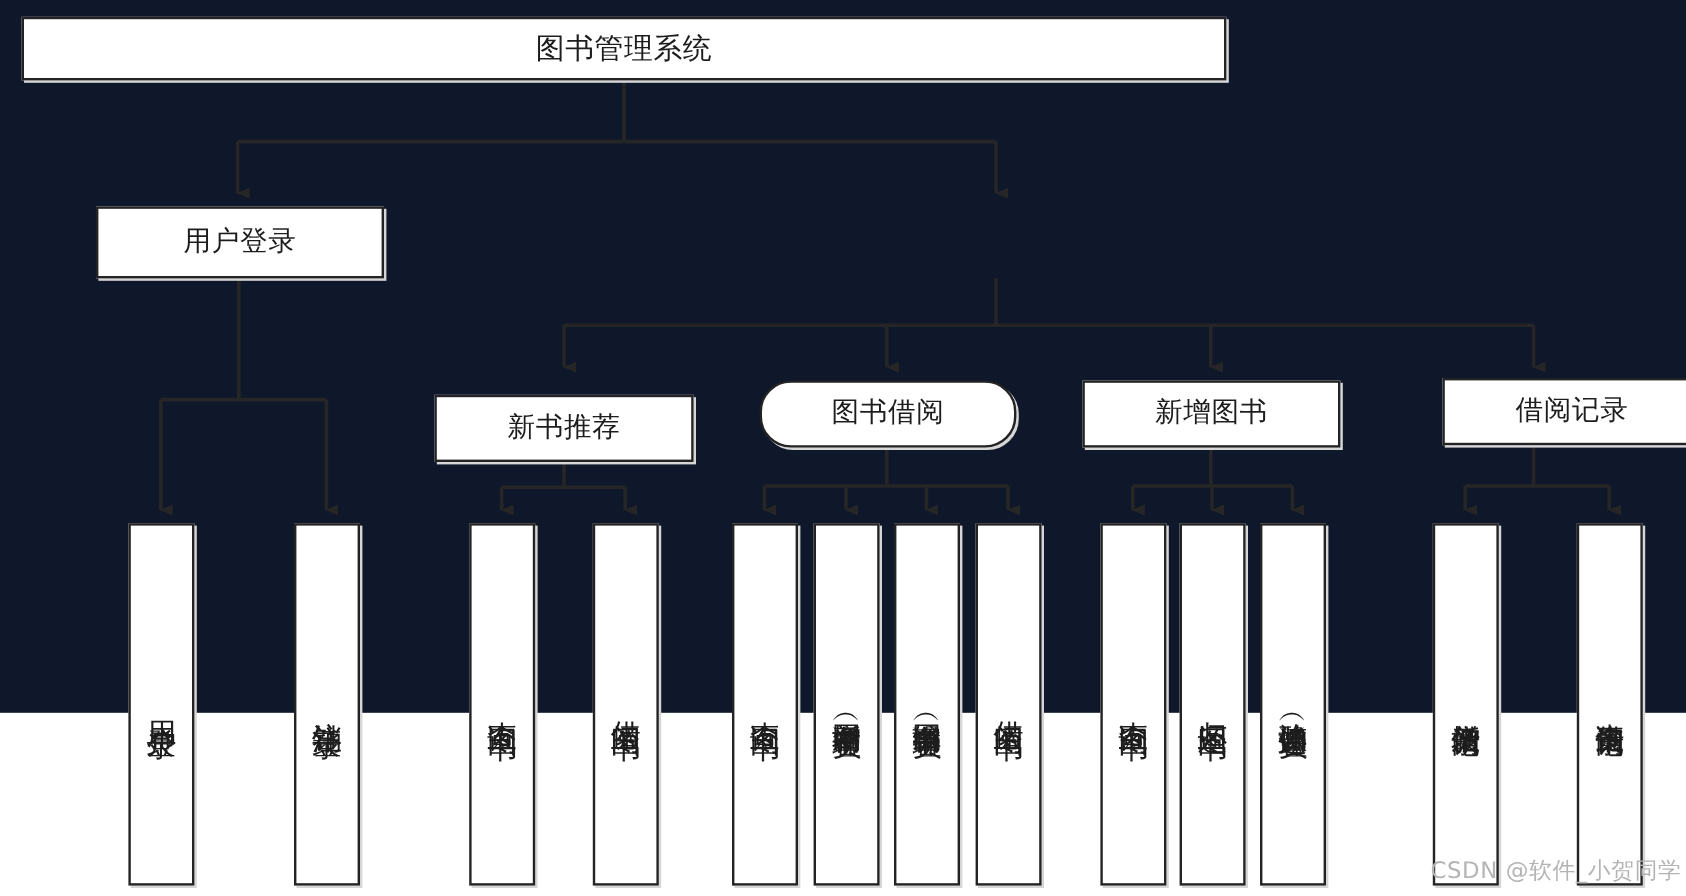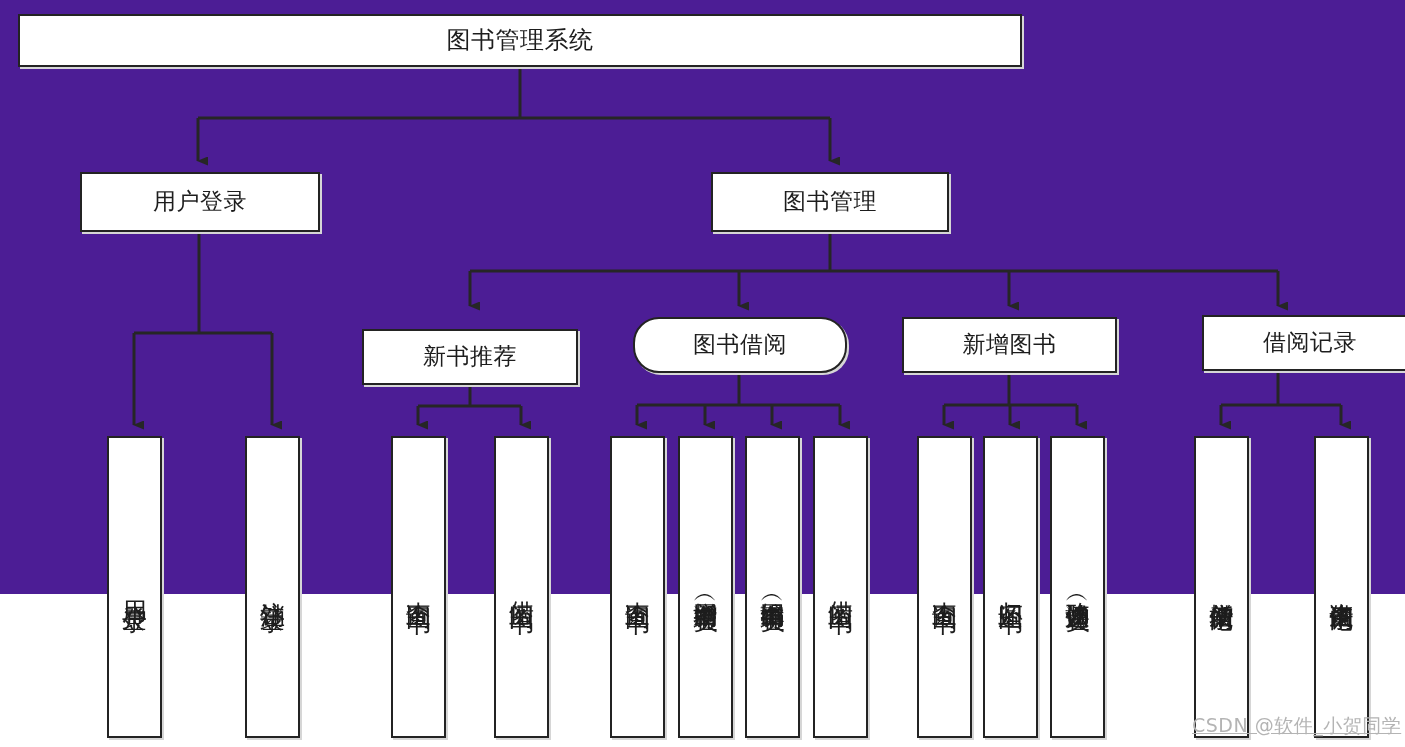--- a/index.html
+++ b/index.html
@@ -10,21 +10,21 @@
   body {
     width: 1405px;
     height: 747px;
     font-family: "DejaVu Sans", "Liberation Sans", sans-serif;
     overflow: hidden;
   }
   #diagram-root {
     position: relative;
     width: 1405px;
     height: 594px;
-    background: #4c1d95;
+    background: #0f172a;
   }
   svg.connector-layer {
     position: absolute;
     left: 0;
     top: 0;
     width: 1405px;
     height: 747px;
     pointer-events: none;
   }
   .node {
@@ -67,21 +67,20 @@
   }
   .watermark {
     position: absolute;
     left: 1192px;
     top: 713px;
     font-size: 19px;
     color: #b4b4b4;
     white-space: nowrap;
     letter-spacing: 0.5px;
     font-family: "DejaVu Sans", "Liberation Sans", sans-serif;
-    text-decoration: underline;
   }
 </style>
 </head>
 <body>
 
 <div id="diagram-root">
 
   <svg class="connector-layer" viewBox="0 0 1405 747" xmlns="http://www.w3.org/2000/svg">
     <defs>
       <marker id="arrowhead" markerWidth="9" markerHeight="11" refX="4.5" refY="10" orient="auto" markerUnits="userSpaceOnUse">
@@ -132,23 +131,20 @@
     </g>
   </svg>
 
   <div class="node root horiz" style="left:18px; top:14px; width:1004px; height:53px;">
     <span class="node-label">图书管理系统</span>
   </div>
 
   <div class="node horiz" style="left:80px; top:172px; width:240px; height:60px;">
     <span class="node-label">用户登录</span>
   </div>
-  <div class="node horiz" style="left:711px; top:172px; width:238px; height:60px;">
-    <span class="node-label">图书管理</span>
-  </div>
 
   <div class="node horiz" style="left:362px; top:317px; width:216px; height:56px;margin-top:12px;">
     <span class="node-label">新书推荐</span>
   </div>
   <div class="node horiz" style="left:633px; top:317px; width:214px; height:56px;border-radius:26px;">
     <span class="node-label">图书借阅</span>
   </div>
   <div class="node horiz" style="left:902px; top:317px; width:215px; height:56px;">
     <span class="node-label">新增图书</span>
   </div>

